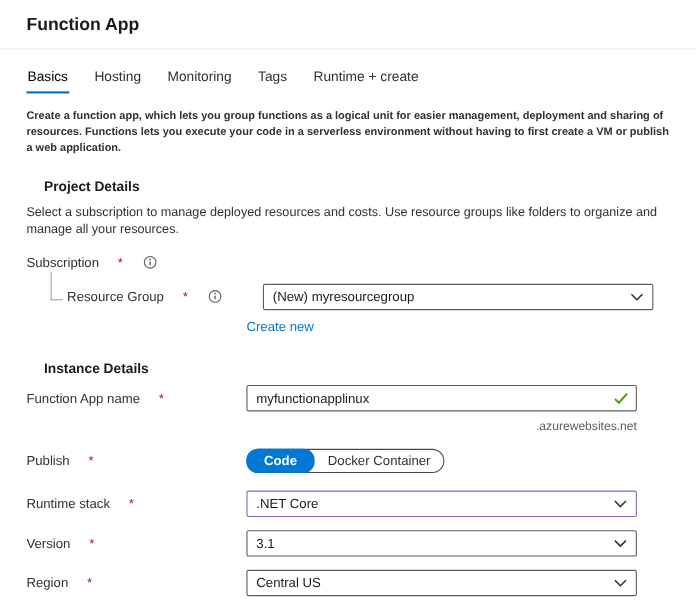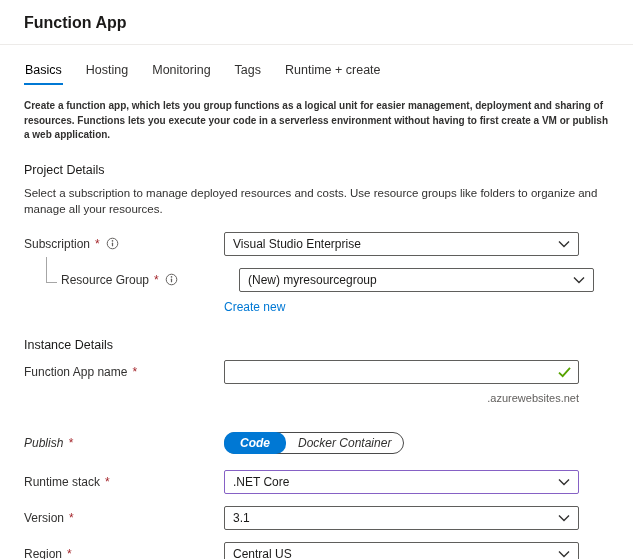--- a/index.html
+++ b/index.html
@@ -21,27 +21,27 @@
   .page-title{font-size:16px;font-weight:700;color:#1b1a19;margin:0 0 12px 0;}
   .title-divider{border:none;border-top:1px solid #edebe9;margin:0 -24px 0 -24px;}
 
   
   .tabs{display:flex;gap:22px;margin-top:16px;}
   .tab{padding:2px 1px 6px 1px;border-bottom:2px solid transparent;color:#323130;font-size:12.5px;cursor:pointer;}
   .tab.active{border-bottom-color:var(--accent,#0078d4);color:#000;}
 
   .intro{margin:14px 0 0 0;font-size:10px;line-height:1.45;color:#323130;max-width:592px;font-weight:bold;}
 
-  .section-heading{font-size:12.5px;font-weight:400;color:#1b1a19;margin:20px 0 8px 0;}
+  .section-heading{font-size:12.5px;font-weight:700;color:#1b1a19;margin:20px 0 8px 16px;}
   .section-desc{margin:0 0 14px 0;font-size:11.5px;line-height:1.45;color:#323130;max-width:588px;}
 
   
   .form{position:relative;}
   .row{display:flex;align-items:center;margin-bottom:8px;}
-  .label-cell{width:200px;display:flex;align-items:center;gap:4px;font-size:12px;color:#323130;flex-shrink:0;position:relative;}
+  .label-cell{width:200px;display:flex;align-items:center;gap:16px;font-size:12px;color:#323130;flex-shrink:0;position:relative;}
   .req{color:var(--required,#a4262c);margin-left:1px;}
   .info-icon{display:inline-flex;align-items:center;margin-left:2px;cursor:pointer;}
   .control-col{width:355px;}
 
   .dropdown{
     position:relative;display:flex;align-items:center;justify-content:space-between;
     height:24px;border:1px solid #5f5e5c;border-radius:2px;background:#fff;
     padding:0 8px;font-size:12px;color:#1b1a19;cursor:pointer;width:355px;
   }
   .dropdown.runtime{border-color:var(--runtime_border,#8661c5);}
@@ -101,28 +101,20 @@
         <span>Subscription</span>
           <span class="req">*</span>
         <span class="info-icon">
           <svg viewBox="0 0 16 16" width="13" height="13">
               <circle cx="8" cy="8" r="6.5" fill="none" stroke="#605e5c" stroke-width="1.2"></circle>
               <circle cx="8" cy="4.8" r="1" fill="#605e5c"></circle>
               <rect x="7.25" y="6.8" width="1.5" height="4.6" rx="0.75" fill="#605e5c"></rect>
             </svg>
         </span>
       </div>
-      <div class="control-col">
-        <div class="dropdown">
-          <span>Visual Studio Enterprise</span>
-          <svg class="chevron" width="12" height="8" viewBox="0 0 12 8">
-              <path d="M1 1.5 L6 6.5 L11 1.5" stroke="#323130" stroke-width="1.4" fill="none"></path>
-            </svg>
-        </div>
-      </div>
     </div>
 
     <div class="row" style="margin-top:12px;justify-content:center;">
       <div class="label-cell">
         <span class="tree-connector"></span>
         <span class="indent-label">Resource Group</span>
           <span class="req">*</span>
         <span class="info-icon">
           <svg viewBox="0 0 16 16" width="13" height="13">
               <circle cx="8" cy="8" r="6.5" fill="none" stroke="#605e5c" stroke-width="1.2"></circle>
@@ -146,31 +138,32 @@
 
     <h2 class="section-heading" style="margin-top:24px;">Instance Details</h2>
 
     <div class="row">
       <div class="label-cell">
         <span>Function App name</span>
           <span class="req">*</span>
       </div>
       <div class="control-col">
         <div class="input-wrap">
+          <input type="text" value="myfunctionapplinux" style="">
           <span class="check-icon">
             <svg width="13" height="11" viewBox="0 0 14 12">
                 <path d="M1 6.2 L5 10 L13 1" stroke="var(--success,#57a300)" stroke-width="2" fill="none"></path>
               </svg>
           </span>
         </div>
       </div>
     </div>
     <div class="suffix-row">.azurewebsites.net</div>
 
-    <div class="row spacer-row" style="margin-top:28px;font-style:italic;">
+    <div class="row spacer-row" style="margin-top:14px;">
       <div class="label-cell">
         <span>Publish</span>
           <span class="req">*</span>
       </div>
       <div class="control-col">
         <span class="toggle">
           <span class="seg selected">Code</span>
           <span class="seg">Docker Container</span>
         </span>
       </div>

